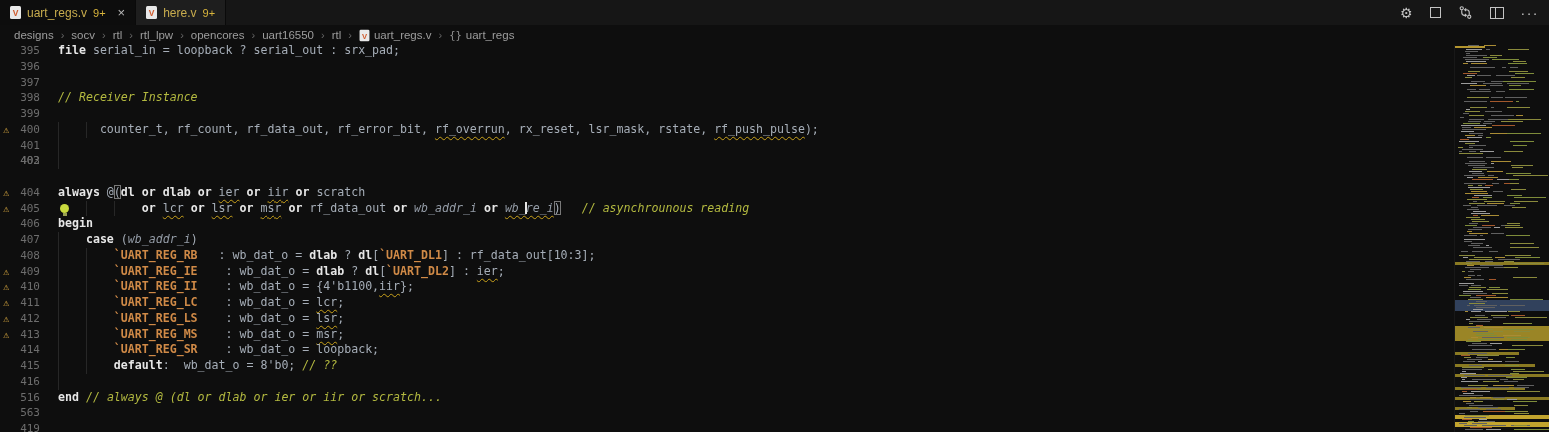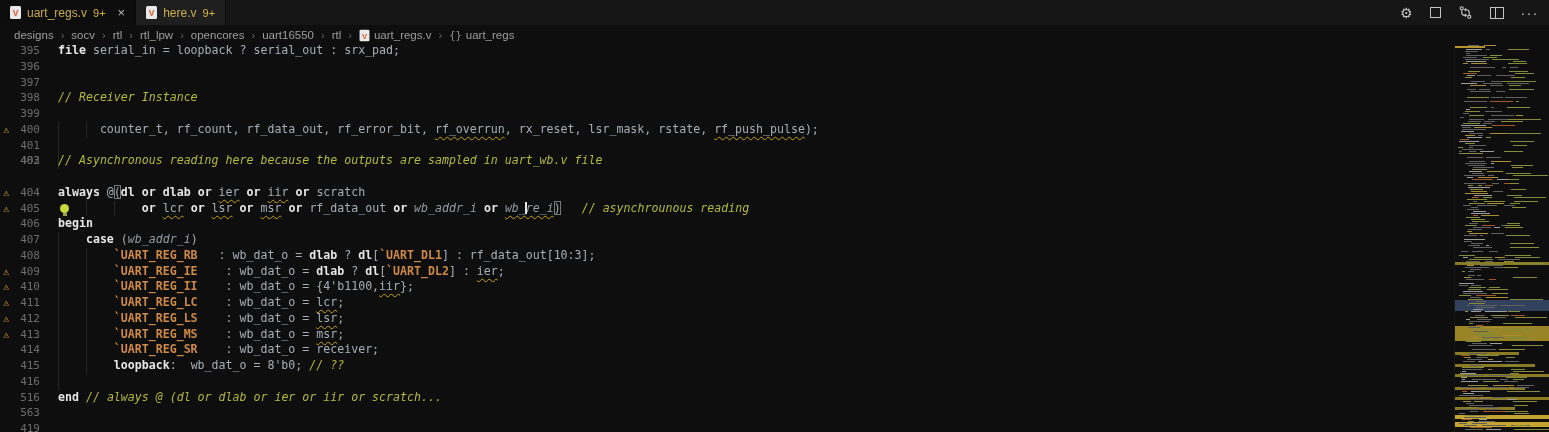--- a/index.html
+++ b/index.html
@@ -135,33 +135,33 @@
 <div class="editor">
   <div id="lines">
       <div class="line" style="top: -2px;"><span class="num">395</span><span class="codespan"><span class="tk-k">file</span><span class="tk-i"> serial_in = loopback ? serial_out : srx_pad;</span></span></div>
       <div class="line" style="top: 13.75px;"><span class="num">396</span></div>
       <div class="line" style="top: 29.5px;"><span class="num">397</span><span class="codespan"></span></div>
       <div class="line" style="top: 45.25px;"><span class="num">398</span><span class="codespan"><span class="tk-c">// Receiver Instance</span></span></div>
       <div class="line" style="top: 61px;"><span class="num">399</span></div>
       <div class="line" style="top: 76.75px;"><span class="guide" style="left: 58px;"></span><span class="guide" style="left: 85.92px;"></span><span class="warn">⚠</span><span class="num">400</span><span class="codespan"><span class="tk-i">      counter_t, rf_count, rf_data_out, rf_error_bit, </span><span class="tk-i sq">rf_overrun</span><span class="tk-i">, rx_reset, lsr_mask, rstate, </span><span class="tk-i sq">rf_push_pulse</span><span class="tk-i">);</span></span></div>
       <div class="line" style="top: 92.5px;"><span class="guide" style="left: 58px;"></span><span class="num">401</span><span class="codespan"></span></div>
       <div class="line" style="top: 108.25px;"><span class="guide" style="left: 58px;"></span><span class="num">402</span><span class="codespan"></span></div>
-      <div class="line" style="top: 108px;"><span class="num">403</span><span class="codespan"><span class="tk-c">// Asynchronous reading here because the outputs are sampled in uart_wb.v file</span></span></div>
+      <div class="line" style="top: 108px;"><span class="num">403</span></div>
       <div class="line" style="top: 139.75px;"><span class="warn">⚠</span><span class="num">404</span><span class="codespan"><span class="tk-k">always</span><span class="tk-i"> @</span><span class="tk-i br">(</span><span class="tk-w">dl</span><span class="tk-i"> </span><span class="tk-k">or</span><span class="tk-i"> </span><span class="tk-w">dlab</span><span class="tk-i"> </span><span class="tk-k">or</span><span class="tk-i"> </span><span class="tk-i sq">ier</span><span class="tk-i"> </span><span class="tk-k">or</span><span class="tk-i"> </span><span class="tk-i sq">iir</span><span class="tk-i"> </span><span class="tk-k">or</span><span class="tk-i"> scratch</span></span></div>
       <div class="line" style="top: 155.5px;"><span class="guide" style="left: 85.92px;"></span><span class="guide" style="left: 113.84px;"></span><span class="warn">⚠</span><span class="num">405</span><span class="bulb"></span><span class="codespan"><span class="tk-i">            </span><span class="tk-k">or</span><span class="tk-i"> </span><span class="tk-i sq">lcr</span><span class="tk-i"> </span><span class="tk-k">or</span><span class="tk-i"> </span><span class="tk-i sq">lsr</span><span class="tk-i"> </span><span class="tk-k">or</span><span class="tk-i"> </span><span class="tk-i sq">msr</span><span class="tk-i"> </span><span class="tk-k">or</span><span class="tk-i"> rf_data_out </span><span class="tk-k">or</span><span class="tk-i"> </span><span class="tk-it">wb_addr_i</span><span class="tk-i"> </span><span class="tk-k">or</span><span class="tk-i"> </span><span class="tk-it sq">wb_</span><span class="cursor"></span><span class="tk-it sq">re_i</span><span class="tk-i br">)</span><span class="tk-i">   </span><span class="tk-c">// asynchrounous reading</span></span></div>
       <div class="line" style="top: 171.25px;"><span class="num">406</span><span class="codespan"><span class="tk-k">begin</span></span></div>
       <div class="line" style="top: 187px;"><span class="guide" style="left: 58px;"></span><span class="num">407</span><span class="codespan"><span class="tk-i">    </span><span class="tk-k">case</span><span class="tk-i"> (</span><span class="tk-it">wb_addr_i</span><span class="tk-i">)</span></span></div>
       <div class="line" style="top: 202.75px;"><span class="guide" style="left: 58px;"></span><span class="guide" style="left: 85.92px;"></span><span class="num">408</span><span class="codespan"><span class="tk-i">        </span><span class="tk-m">`UART_REG_RB</span><span class="tk-i">   : wb_dat_o = </span><span class="tk-w">dlab</span><span class="tk-i"> ? </span><span class="tk-w">dl</span><span class="tk-i">[</span><span class="tk-m">`UART_DL1</span><span class="tk-i">] : rf_data_out[10:3];</span></span></div>
       <div class="line" style="top: 218.5px;"><span class="guide" style="left: 58px;"></span><span class="guide" style="left: 85.92px;"></span><span class="warn">⚠</span><span class="num">409</span><span class="codespan"><span class="tk-i">        </span><span class="tk-m">`UART_REG_IE</span><span class="tk-i">    : wb_dat_o = </span><span class="tk-w">dlab</span><span class="tk-i"> ? </span><span class="tk-w">dl</span><span class="tk-i">[</span><span class="tk-m">`UART_DL2</span><span class="tk-i">] : </span><span class="tk-i sq">ier</span><span class="tk-i">;</span></span></div>
       <div class="line" style="top: 234.25px;"><span class="guide" style="left: 58px;"></span><span class="guide" style="left: 85.92px;"></span><span class="warn">⚠</span><span class="num">410</span><span class="codespan"><span class="tk-i">        </span><span class="tk-m">`UART_REG_II</span><span class="tk-i">    : wb_dat_o = {4'b1100,</span><span class="tk-i sq">iir</span><span class="tk-i">};</span></span></div>
       <div class="line" style="top: 250px;"><span class="guide" style="left: 58px;"></span><span class="guide" style="left: 85.92px;"></span><span class="warn">⚠</span><span class="num">411</span><span class="codespan"><span class="tk-i">        </span><span class="tk-m">`UART_REG_LC</span><span class="tk-i">    : wb_dat_o = </span><span class="tk-i sq">lcr</span><span class="tk-i">;</span></span></div>
       <div class="line" style="top: 265.75px;"><span class="guide" style="left: 58px;"></span><span class="guide" style="left: 85.92px;"></span><span class="warn">⚠</span><span class="num">412</span><span class="codespan"><span class="tk-i">        </span><span class="tk-m">`UART_REG_LS</span><span class="tk-i">    : wb_dat_o = </span><span class="tk-i sq">lsr</span><span class="tk-i">;</span></span></div>
       <div class="line" style="top: 281.5px;"><span class="guide" style="left: 58px;"></span><span class="guide" style="left: 85.92px;"></span><span class="warn">⚠</span><span class="num">413</span><span class="codespan"><span class="tk-i">        </span><span class="tk-m">`UART_REG_MS</span><span class="tk-i">    : wb_dat_o = </span><span class="tk-i sq">msr</span><span class="tk-i">;</span></span></div>
-      <div class="line" style="top: 297.25px;"><span class="guide" style="left: 58px;"></span><span class="guide" style="left: 85.92px;"></span><span class="num">414</span><span class="codespan"><span class="tk-i">        </span><span class="tk-m">`UART_REG_SR</span><span class="tk-i">    : wb_dat_o = receiver;</span></span></div>
-      <div class="line" style="top: 313px;"><span class="guide" style="left: 58px;"></span><span class="guide" style="left: 85.92px;"></span><span class="num">415</span><span class="codespan"><span class="tk-i">        </span><span class="tk-k">loopback</span><span class="tk-i">:  wb_dat_o = 8'b0; </span><span class="tk-c">// ??</span></span></div>
+      <div class="line" style="top: 297.25px;"><span class="guide" style="left: 58px;"></span><span class="guide" style="left: 85.92px;"></span><span class="num">414</span><span class="codespan"><span class="tk-i">        </span><span class="tk-m">`UART_REG_SR</span><span class="tk-i">    : wb_dat_o = loopback;</span></span></div>
+      <div class="line" style="top: 313px;"><span class="guide" style="left: 58px;"></span><span class="guide" style="left: 85.92px;"></span><span class="num">415</span><span class="codespan"><span class="tk-i">        </span><span class="tk-k">default</span><span class="tk-i">:  wb_dat_o = 8'b0; </span><span class="tk-c">// ??</span></span></div>
       <div class="line" style="top: 328.75px;"><span class="guide" style="left: 58px;"></span><span class="num">416</span></div>
       <div class="line" style="top: 344.5px;"><span class="num">516</span><span class="codespan"><span class="tk-k">end</span><span class="tk-i"> </span><span class="tk-c">// always @ (dl or dlab or ier or iir or scratch...</span></span></div>
       <div class="line" style="top: 360.25px;"><span class="num">563</span><span class="codespan"></span></div>
       <div class="line" style="top: 376px;"><span class="num">419</span><span class="codespan"></span></div>
     </div>
   <div class="minimap" id="minimap">
       <div class="mm" style="left: 0px; top: 1px; width: 30px; height: 2px; background: rgb(179, 149, 47);"></div>
       <div class="mm" style="left: 0px; top: 217px; width: 94px; height: 3px; background: rgb(138, 122, 34);"></div>
       <div class="mm" style="left: 0px; top: 255px; width: 94px; height: 11px; background: rgb(49, 65, 92);"></div>
       <div class="mm" style="left: 0px; top: 281px; width: 94px; height: 15px; background: rgb(154, 133, 38);"></div>

